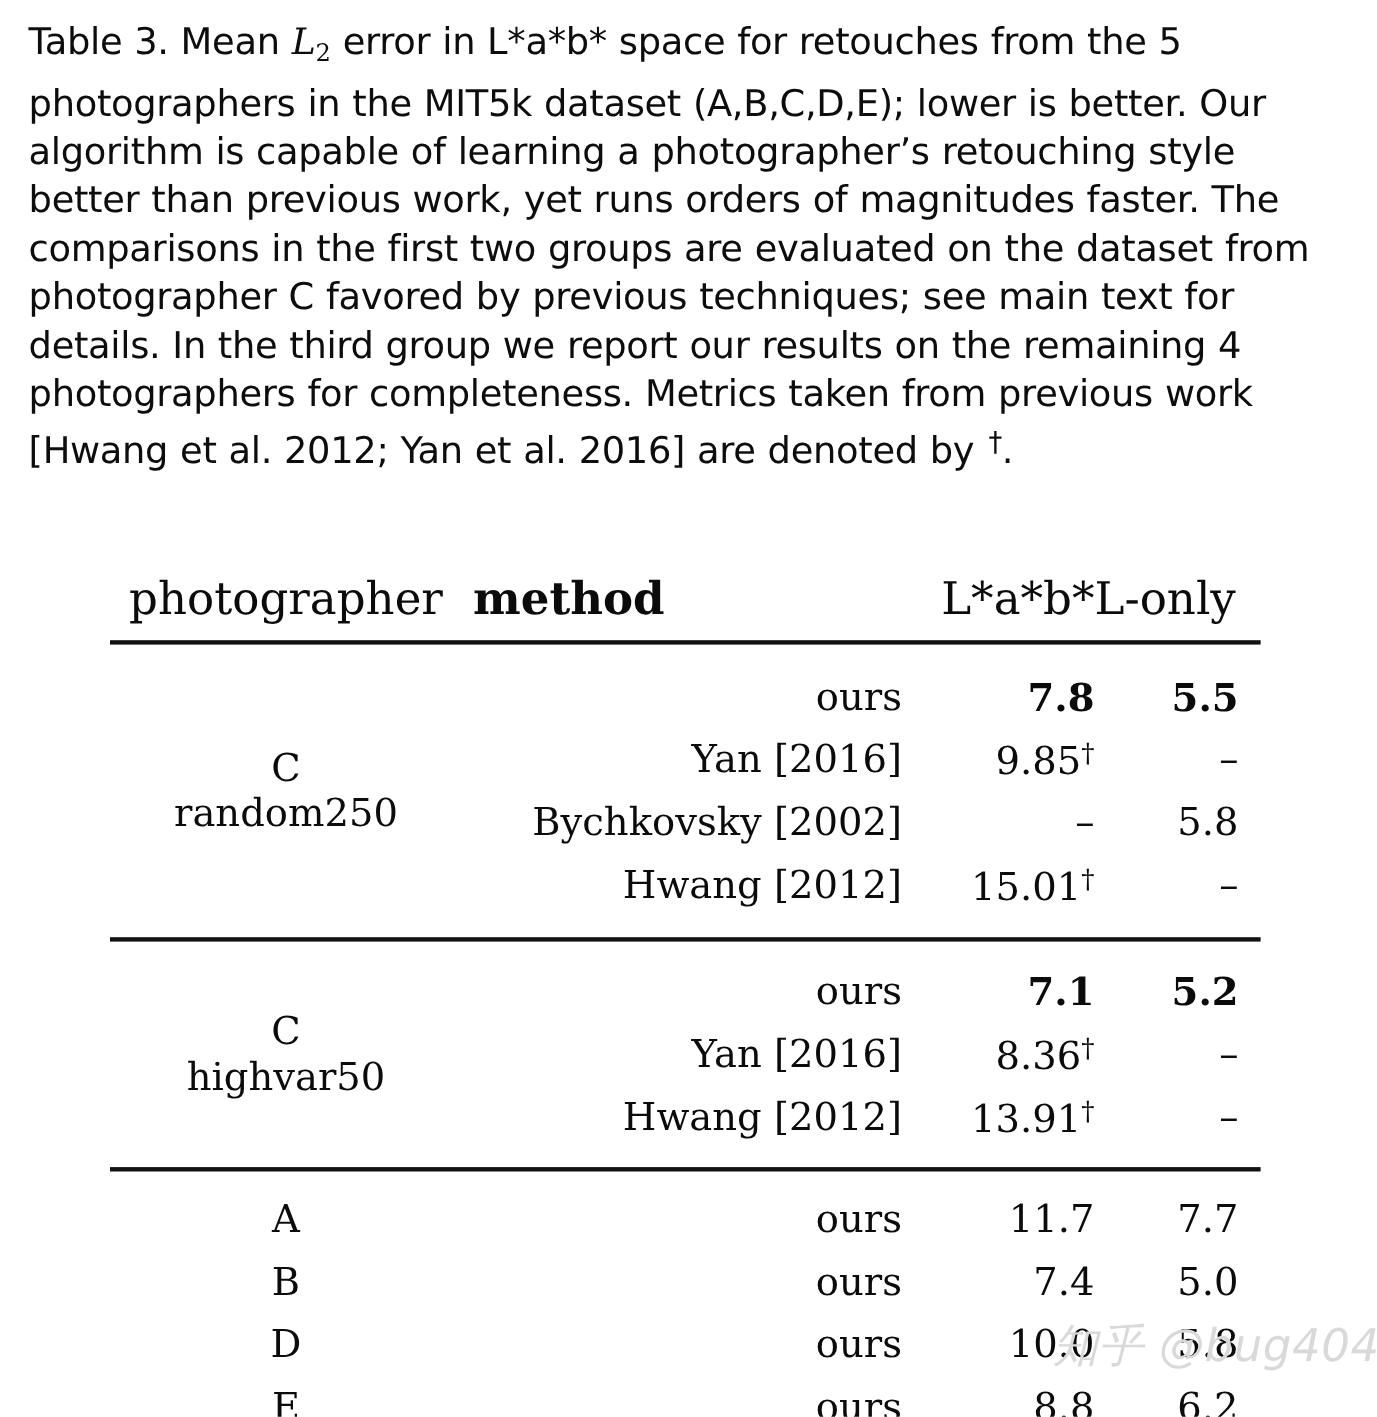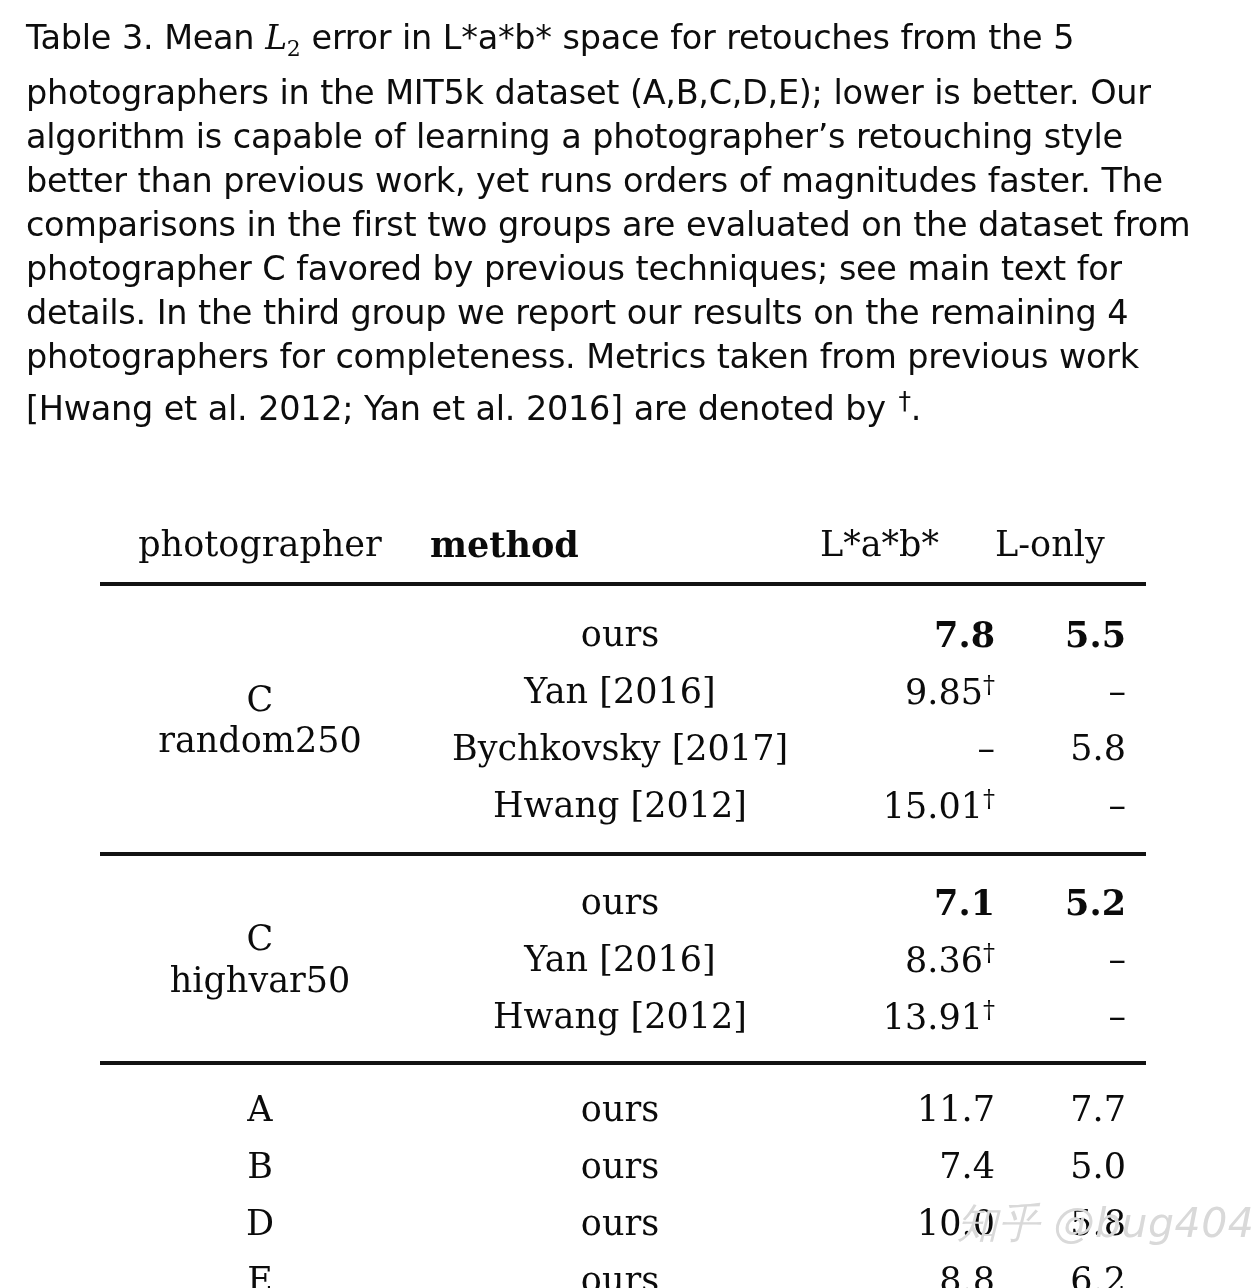--- a/index.html
+++ b/index.html
@@ -69,27 +69,27 @@
   table.t3 th, table.t3 td {
     padding: 0;
     font-weight: normal;
     vertical-align: middle;
     line-height: 1.0;
   }
 
   
   .hdr th {
     height: 72px;
-    font-size: 35px;
+    font-size: 41px;
     text-align: left;
     padding-bottom: 6px;
   }
   .hdr th.h-photog { text-align: center; }
   .hdr th.h-method { text-align: left; padding-left: 10px; font-weight: bold; }
-  .hdr th.h-lab    { text-align: left; }
+  .hdr th.h-lab    { text-align: right; }
   .hdr th.h-lonly  { text-align: left; }
 
   
   tr.rule-row td {
     height: 0;
     padding: 0;
   }
   .rule {
     height: 4px;
     background: #121212;
@@ -112,21 +112,21 @@
   td.photog .p-id {
     display: block;
     font-style: normal;
     line-height: 1.18;
   }
   td.photog .p-set {
     display: block;
     line-height: 1.18;
   }
   td.method {
-    text-align: center;
+    text-align: right;
     padding-left: 10px;
     white-space: nowrap;
   }
   td.num {
     text-align: right;
     padding-right: 18px;
     white-space: nowrap;
   }
   td.num.lonly { padding-right: 22px; }
   td.num .dag {
@@ -191,21 +191,21 @@
           <td class="method">ours</td>
           <td class="num"><span class="b">7.8</span></td>
           <td class="num lonly"><span class="b">5.5</span></td>
         </tr>
         <tr>
           <td class="method">Yan [2016]</td>
           <td class="num"><span>9.85</span><span class="dag">†</span></td>
           <td class="num lonly"><span>–</span></td>
         </tr>
         <tr>
-          <td class="method">Bychkovsky [2017]</td>
+          <td class="method">Bychkovsky [2002]</td>
           <td class="num"><span>–</span></td>
           <td class="num lonly"><span>5.8</span></td>
         </tr>
         <tr>
           <td class="method">Hwang [2012]</td>
           <td class="num"><span>15.01</span><span class="dag">†</span></td>
           <td class="num lonly"><span>–</span></td>
         </tr>
       </tbody>
       <tbody>

